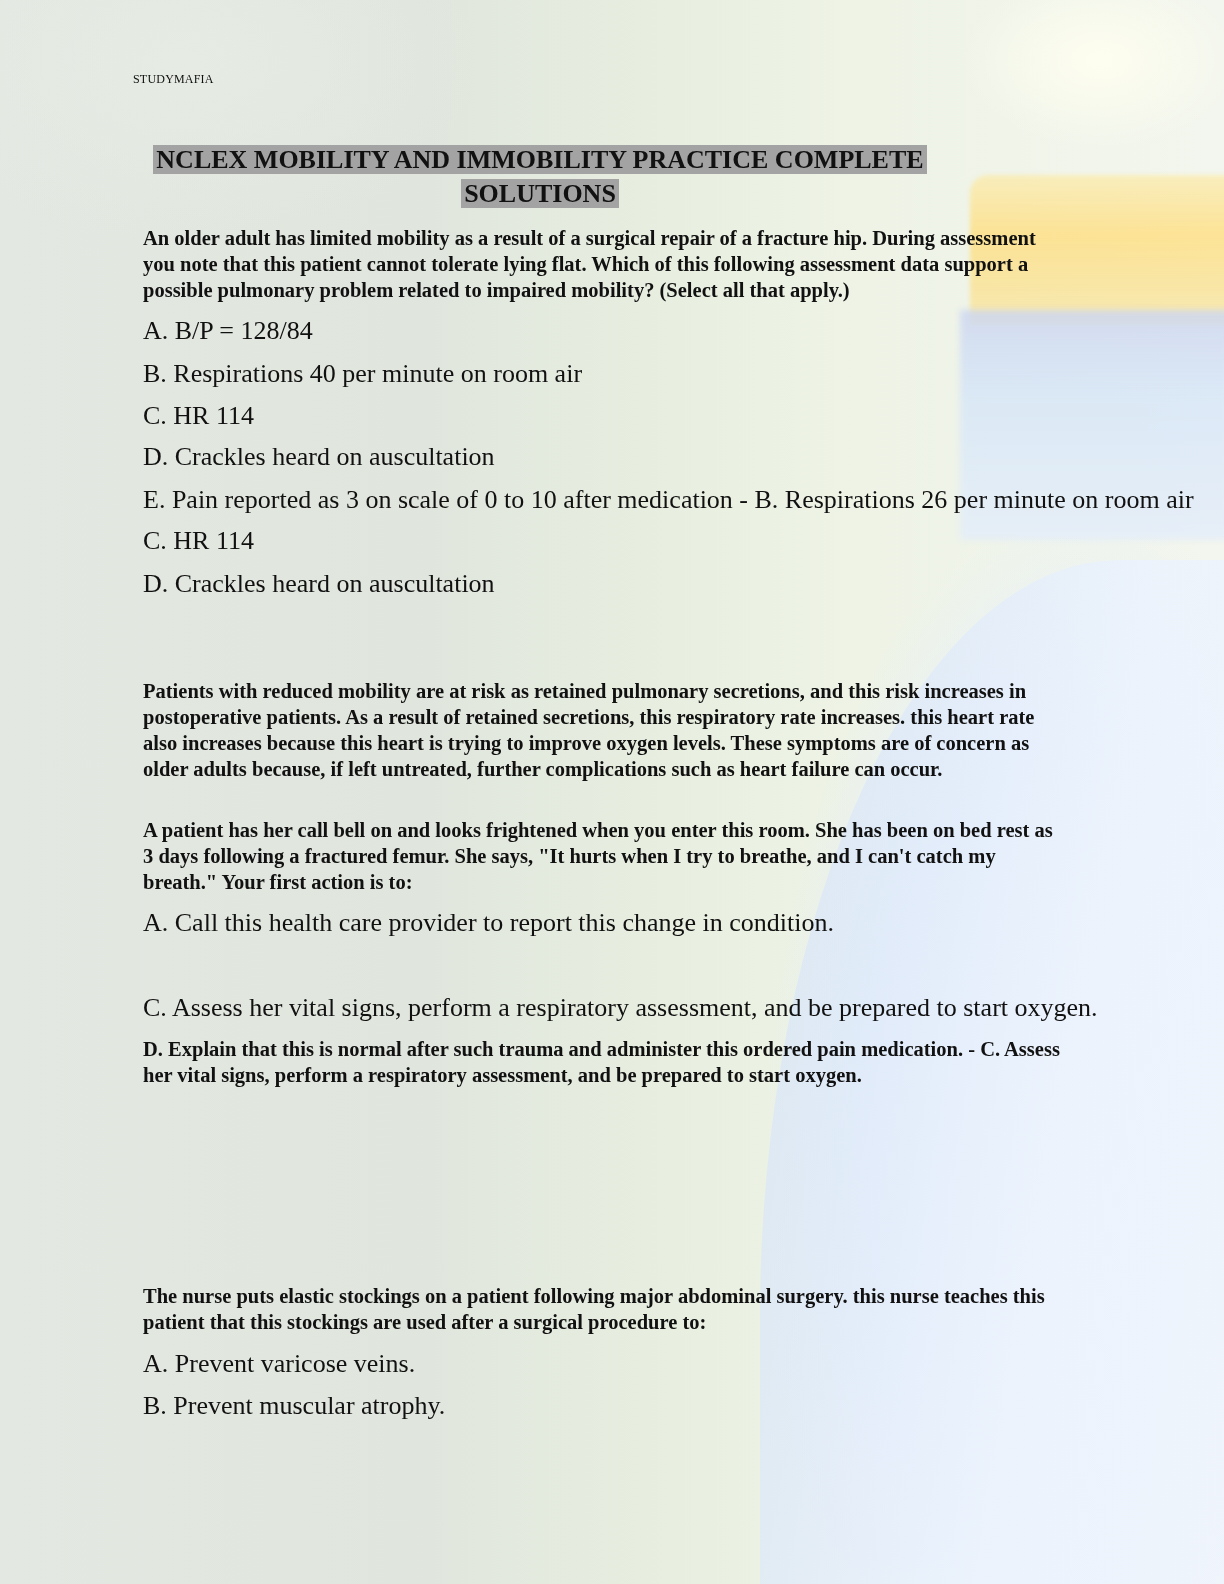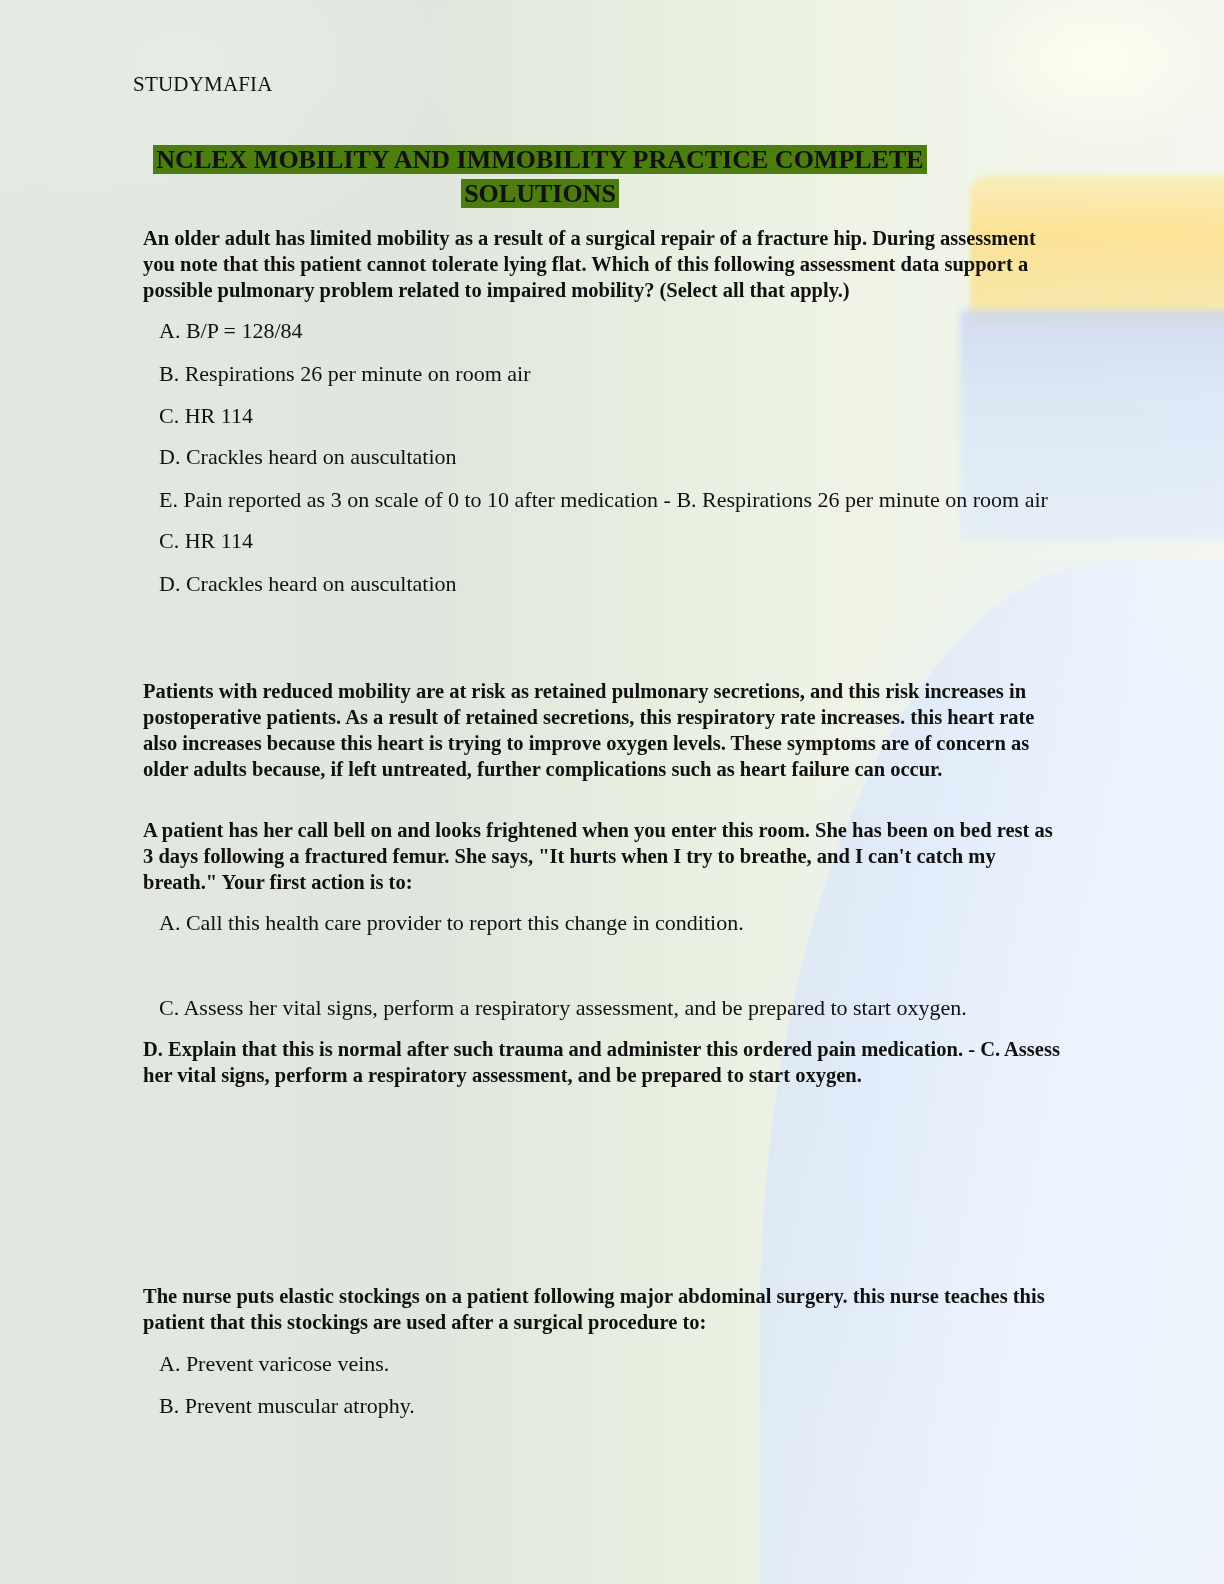--- a/index.html
+++ b/index.html
@@ -69,53 +69,53 @@
     }
     .page {
       position: absolute;
       inset: 0;
       z-index: 1;
     }
     .header-brand {
       position: absolute;
       left: 133px;
       top: 72px;
-      font-size: 21px;
+      font-size: 12px;
       letter-spacing: 0.2px;
       text-align: right;
     }
     .title {
       position: absolute;
       left: 0;
       width: 1080px;
       top: 143px;
       text-align: center;
       font-weight: bold;
       font-size: 26px;
       line-height: 34px;
     }
     .title span {
-      background: #4d7c0f;
+      background: #a3a3a3;
       padding: 0 3px;
     }
     .block {
       position: absolute;
       left: 143px;
       width: 920px;
       font-size: 20.5px;
       line-height: 26px;
     }
     .block p {
       margin: 0;
       font-weight: bold;
     }
     .opt {
       position: absolute;
-      left: 159px;
-      font-size: 22px;
+      left: 143px;
+      font-size: 26px;
       line-height: 26px;
       white-space: nowrap;
     }
   </style>
 </head>
 <body>
 
 <div class="bg"></div>
 <div class="cap"></div>
 <div class="neck"></div>
@@ -128,21 +128,21 @@
 
   <div class="title">
     <span>NCLEX MOBILITY AND IMMOBILITY PRACTICE COMPLETE</span><br>
     <span>SOLUTIONS</span>
   </div>
 
   <div class="block" style="top:225px;">
     <p>An older adult has limited mobility as a result of a surgical repair of a fracture hip. During assessment you note that this patient cannot tolerate lying flat. Which of this following assessment data support a possible pulmonary problem related to impaired mobility? (Select all that apply.)</p>
   </div>
   <div class="opt" style="top:318px;">A. B/P = 128/84</div>
-  <div class="opt" style="top:361px;">B. Respirations 26 per minute on room air</div>
+  <div class="opt" style="top:361px;">B. Respirations 40 per minute on room air</div>
   <div class="opt" style="top:403px;">C. HR 114</div>
   <div class="opt" style="top:444px;">D. Crackles heard on auscultation</div>
   <div class="opt" style="top:487px;font-family:Liberation Serif, serif;">E. Pain reported as 3 on scale of 0 to 10 after medication - B. Respirations 26 per minute on room air</div>
   <div class="opt" style="top:528px;">C. HR 114</div>
   <div class="opt" style="top:571px;">D. Crackles heard on auscultation</div>
 
   <div class="block" style="top:678px;">
     <p>Patients with reduced mobility are at risk as retained pulmonary secretions, and this risk increases in postoperative patients. As a result of retained secretions, this respiratory rate increases. this heart rate also increases because this heart is trying to improve oxygen levels. These symptoms are of concern as older adults because, if left untreated, further complications such as heart failure can occur.</p>
   </div>
 

